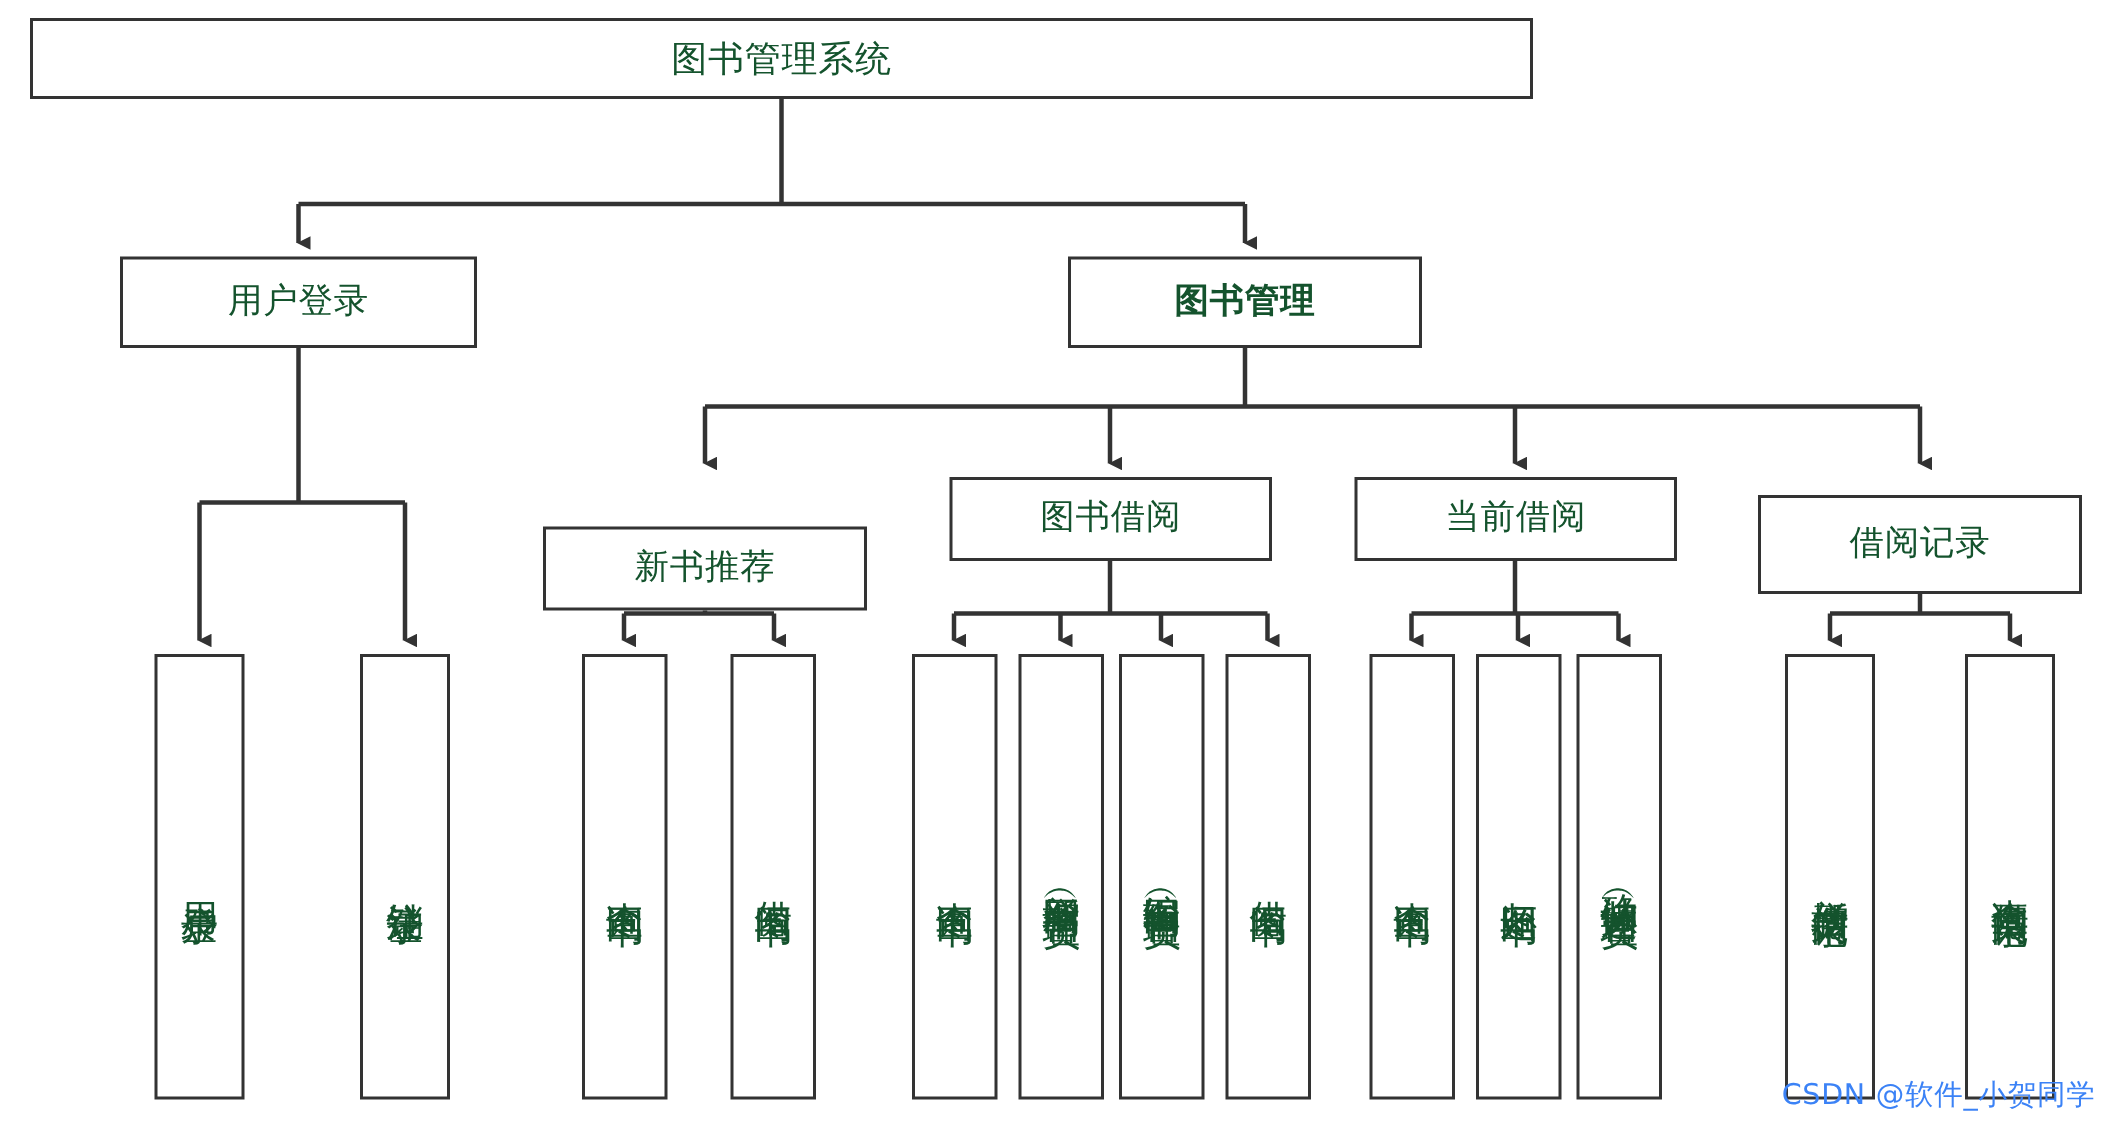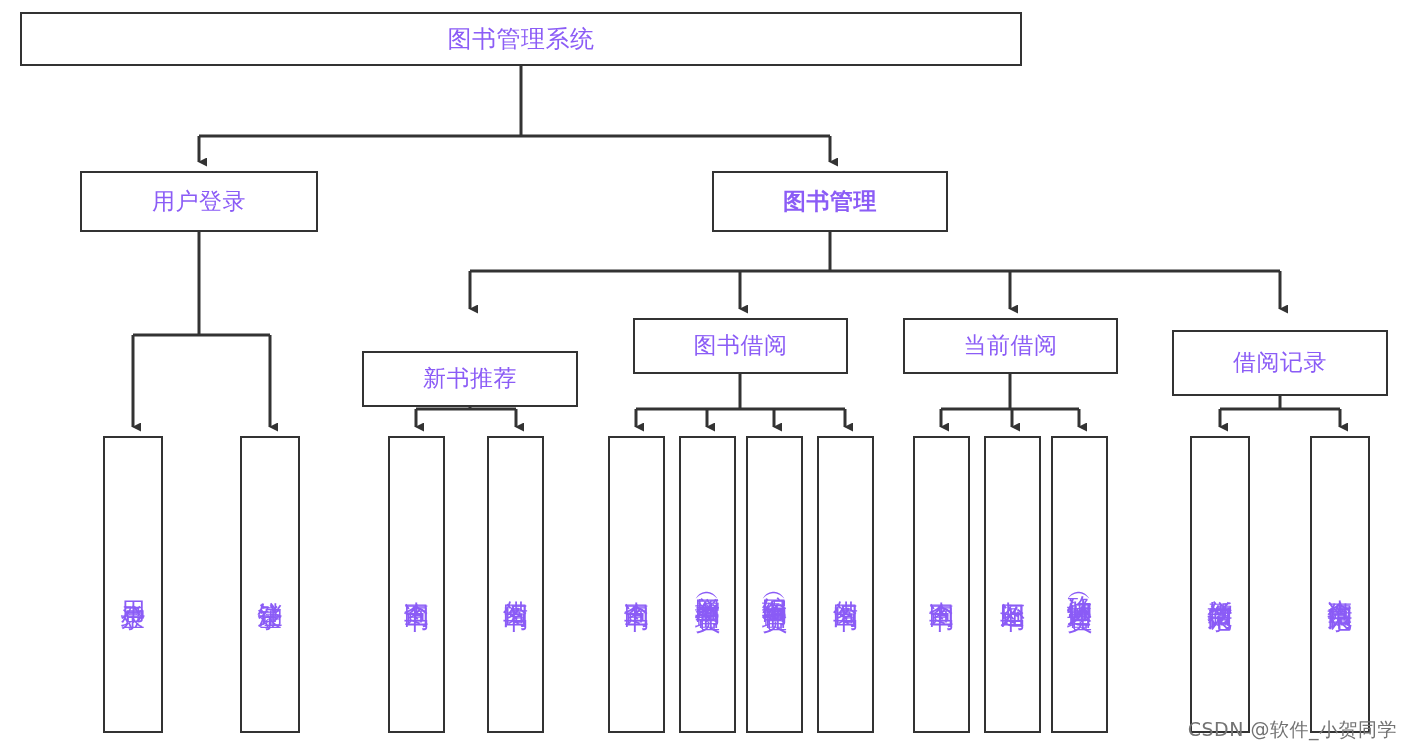--- a/index.html
+++ b/index.html
@@ -21,21 +21,21 @@
     position: absolute;
     box-sizing: border-box;
     background: #ffffff;
     border: 2px solid #333333;
     display: flex;
     align-items: center;
     justify-content: center;
     overflow: hidden;
   }
   .node-label {
-    color: #8b5cf6;
+    color: #14532d;
     line-height: 1.12;
     text-align: center;
     white-space: pre;
     letter-spacing: 0.5px;
   }
   .node-box.horizontal .node-label {
     font-size: 23px;
   }
   .node-box.vertical {
     align-items: center;
@@ -58,21 +58,21 @@
     top: 0;
     width: 1405px;
     height: 747px;
     pointer-events: none;
   }
   .watermark {
     position: absolute;
     right: 8px;
     bottom: 4px;
     font-size: 19px;
-    color: #737373;
+    color: #3b82f6;
     white-space: nowrap;
     letter-spacing: 0.5px;
   }
 </style>
 </head>
 <body>
 
 <div id="diagram-root">
 
   <svg class="connectors" viewBox="0 0 1405 747" xmlns="http://www.w3.org/2000/svg">

